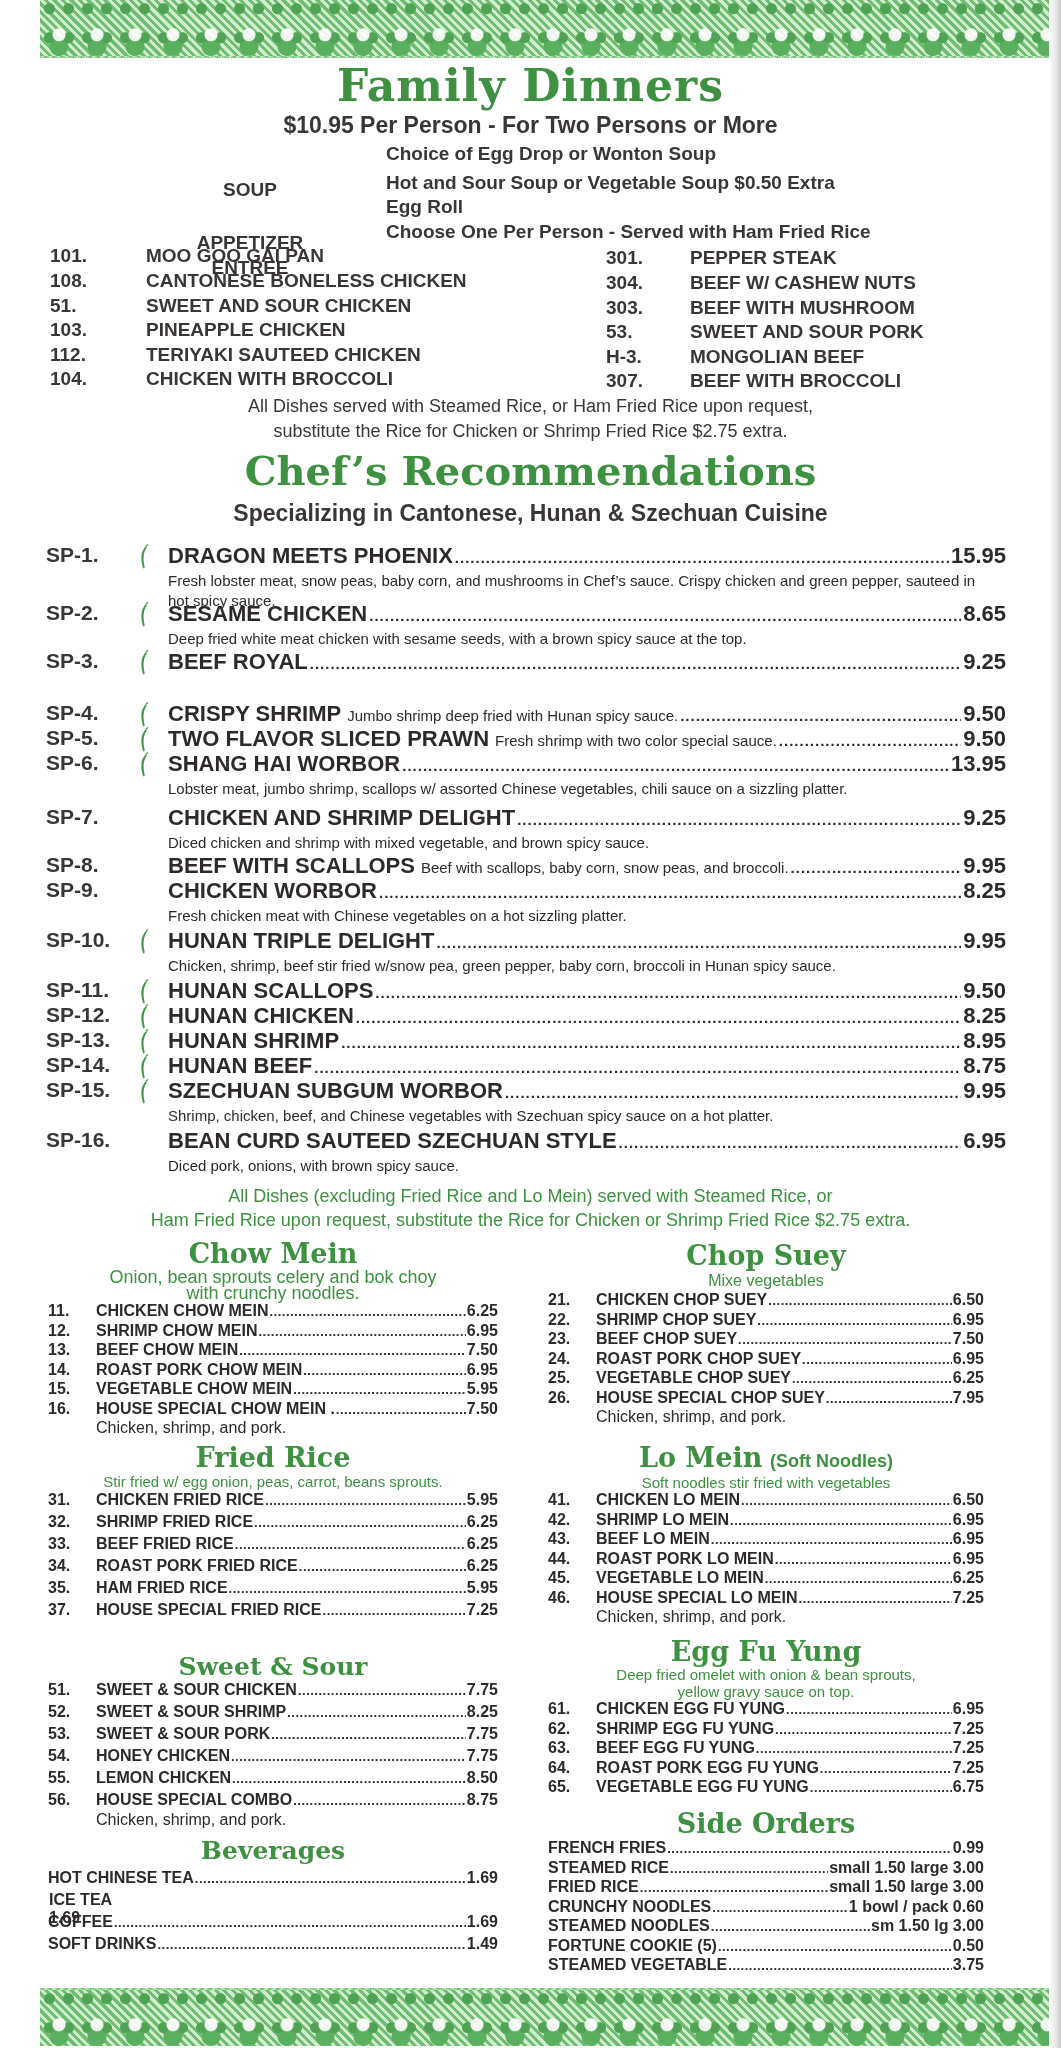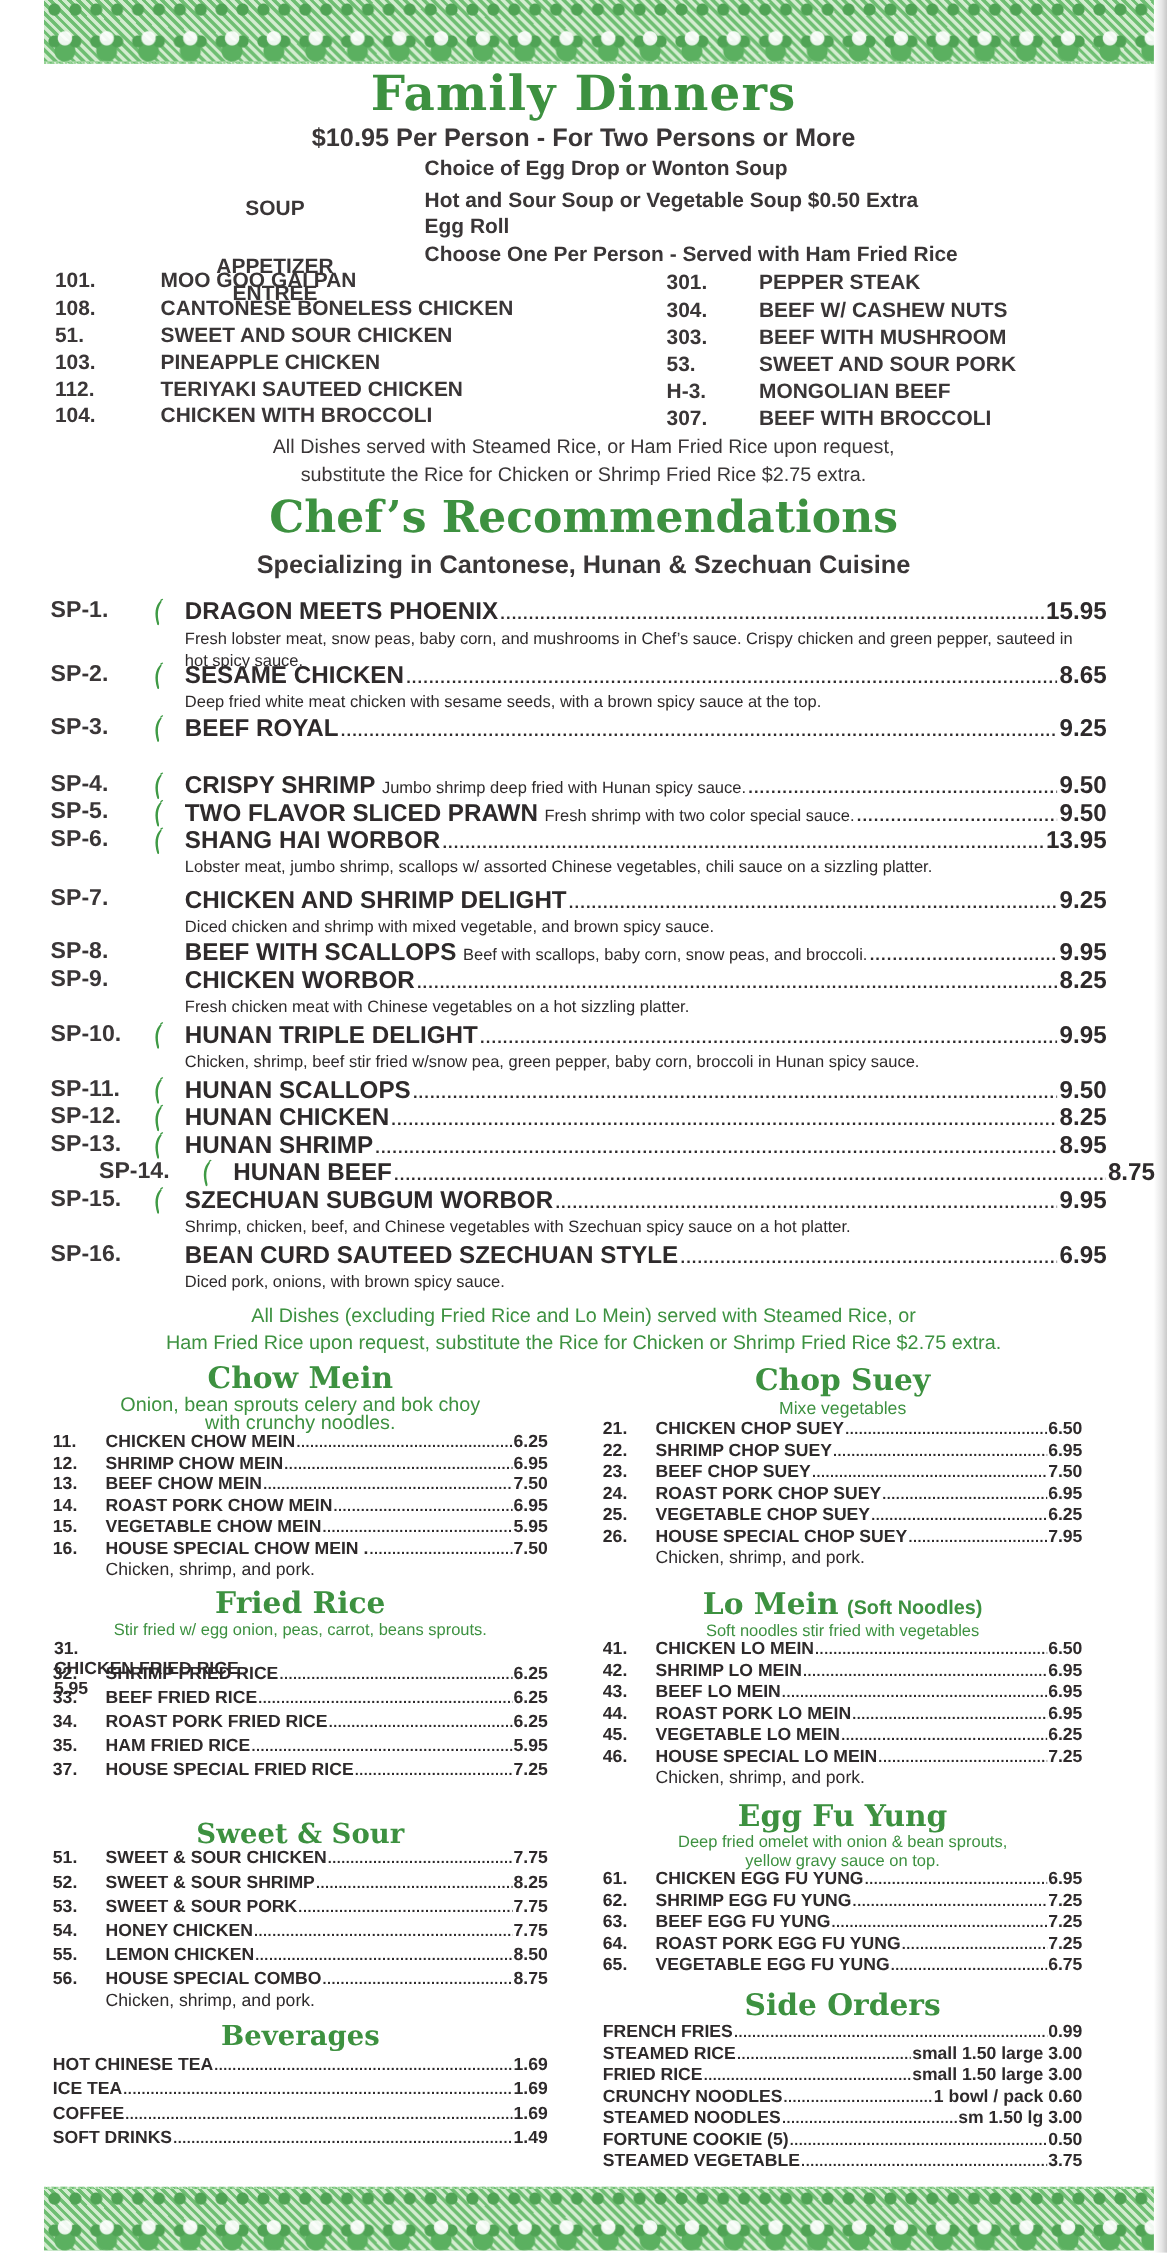--- a/index.html
+++ b/index.html
@@ -338,21 +338,21 @@
             <path d="M8 2 C3 7 2 14 5 24 C6 25 7 24 6.5 22 C5 15 5 9 9 3 Z" fill="#3f9a45"></path>
             <path d="M8 2 L10 0.5" stroke="#3f9a45" stroke-width="1.2"></path>
           </svg>
           <div class="sp-main">
             <span class="sp-name">HUNAN SHRIMP</span>
             <span class="leader"></span>
             <span class="sp-price">8.95</span>
           </div>
         </div>
       </div>
-      <div class="sp" style="top: 1053px; margin-left: 44px;">
+      <div class="sp" style="top: 1053px;">
         <div class="sp-line">
           <span class="sp-code">SP-14.</span>
           <svg class="sp-pepper" viewBox="0 0 12 26">
             <path d="M8 2 C3 7 2 14 5 24 C6 25 7 24 6.5 22 C5 15 5 9 9 3 Z" fill="#3f9a45"></path>
             <path d="M8 2 L10 0.5" stroke="#3f9a45" stroke-width="1.2"></path>
           </svg>
           <div class="sp-main">
             <span class="sp-name">HUNAN BEEF</span>
             <span class="leader"></span>
             <span class="sp-price">8.75</span>
@@ -433,21 +433,21 @@
         <span class="price">7.50</span>
       </div>
     </div>
   <div class="item-note">Chicken, shrimp, and pork.</div>
 </div>
 
 <div class="col" style="left:48px;top:1442px;">
   <div class="title-serif sec-title" style="font-size:27px;">Fried Rice</div>
   <div class="sec-sub" style="font-size:15px;line-height:18px;">Stir fried w/ egg onion, peas, carrot, beans sprouts.</div>
   <div>
-      <div class="item" style="height: 22px; flex-direction: column;">
+      <div class="item" style="height: 22px;">
         <span class="num">31.</span>
         <span class="name">CHICKEN FRIED RICE</span>
         <span class="dots"></span>
         <span class="price">5.95</span>
       </div>
       <div class="item" style="height: 22px;">
         <span class="num">32.</span>
         <span class="name">SHRIMP FRIED RICE</span>
         <span class="dots"></span>
         <span class="price">6.25</span>
@@ -524,21 +524,21 @@
 
 <div class="col" style="left:48px;top:1836px;">
   <div class="title-serif sec-title" style="font-size:25px;">Beverages</div>
   <div style="height:4px;"></div>
   <div>
       <div class="item" style="height: 22px;">
         <span class="name">HOT CHINESE TEA</span>
         <span class="dots"></span>
         <span class="price">1.69</span>
       </div>
-      <div class="item" style="height: 22px;">
+      <div class="item" style="height: 22px; flex-direction: column;">
         <span class="name">ICE TEA</span>
         <span class="dots"></span>
         <span class="price">1.69</span>
       </div>
       <div class="item" style="height: 22px;">
         <span class="name">COFFEE</span>
         <span class="dots"></span>
         <span class="price">1.69</span>
       </div>
       <div class="item" style="height: 22px;">

